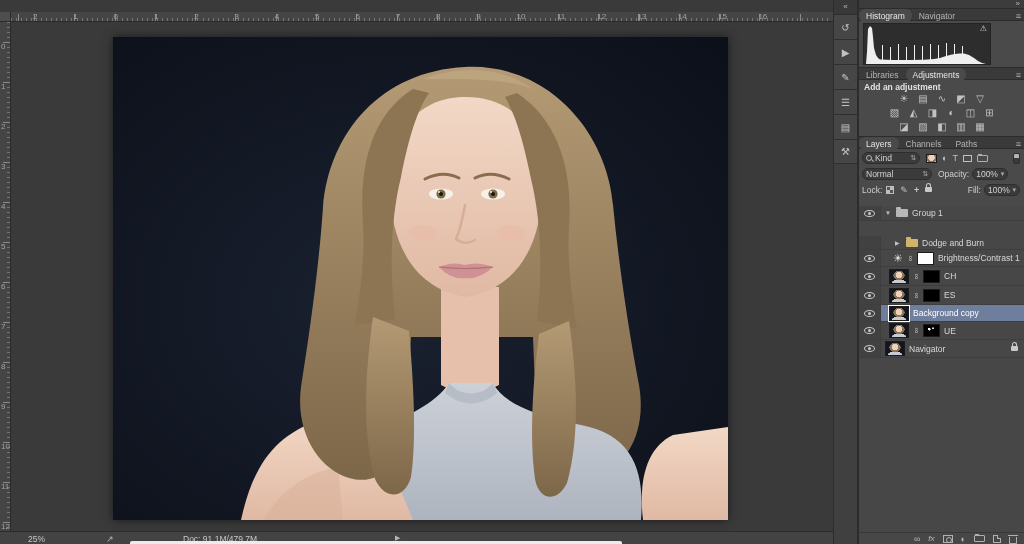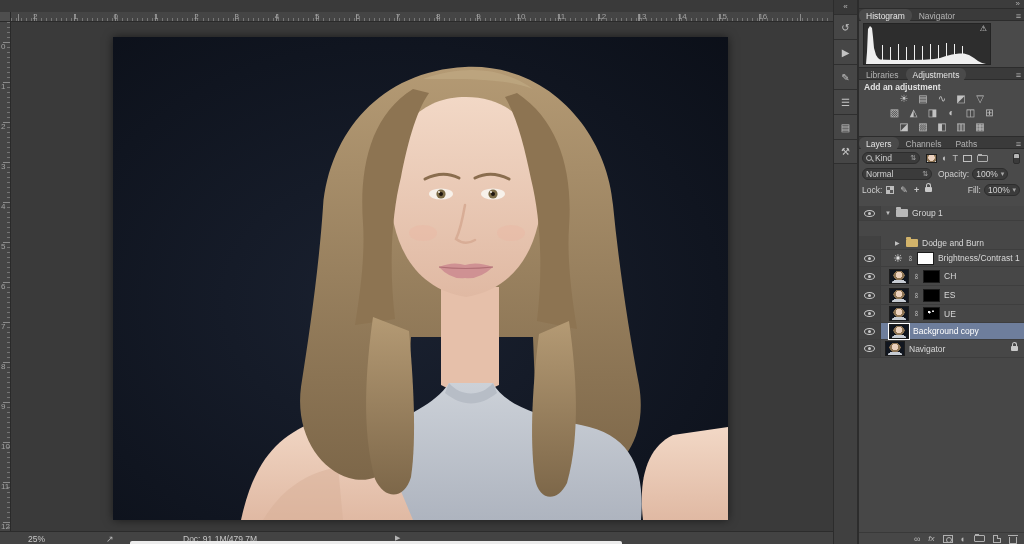--- a/index.html
+++ b/index.html
@@ -441,38 +441,38 @@
           <div class="eyecell">
               <span class="eye"></span>
             </div>
           <div class="content" style="padding-left:8px;">
             <span class="thumb"></span>
             <span class="chain">∞</span>
             <span class="maskthumb"></span>
             <span>ES</span>
           </div>
         </div>
+        <div class="lrow selected" style="height:17px;">
+          <div class="eyecell">
+              <span class="eye"></span>
+            </div>
+          <div class="content" style="padding-left:8px;">
+            <span class="thumb outlined"></span>
+            <span>Background copy</span>
+          </div>
+        </div>
         <div class="lrow" style="height:18px;">
           <div class="eyecell">
               <span class="eye"></span>
             </div>
           <div class="content" style="padding-left:8px;">
             <span class="thumb"></span>
             <span class="chain">∞</span>
             <span class="maskthumb speck"></span>
             <span>UE</span>
-          </div>
-        </div>
-        <div class="lrow selected" style="height:17px;">
-          <div class="eyecell">
-              <span class="eye"></span>
-            </div>
-          <div class="content" style="padding-left:8px;">
-            <span class="thumb outlined"></span>
-            <span>Background copy</span>
           </div>
         </div>
         <div class="lrow" style="height:18px;">
           <div class="eyecell">
               <span class="eye"></span>
             </div>
           <div class="content" style="padding-left:4px;">
             <span class="thumb"></span>
             <span>Navigator</span>
             <span class="lockshape row-lock"></span>

